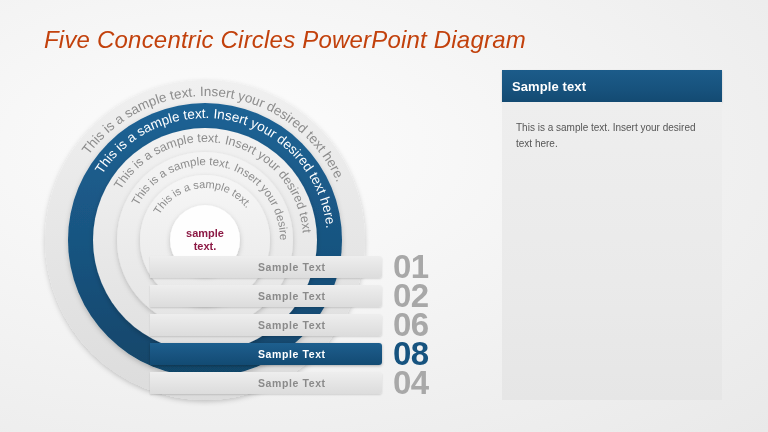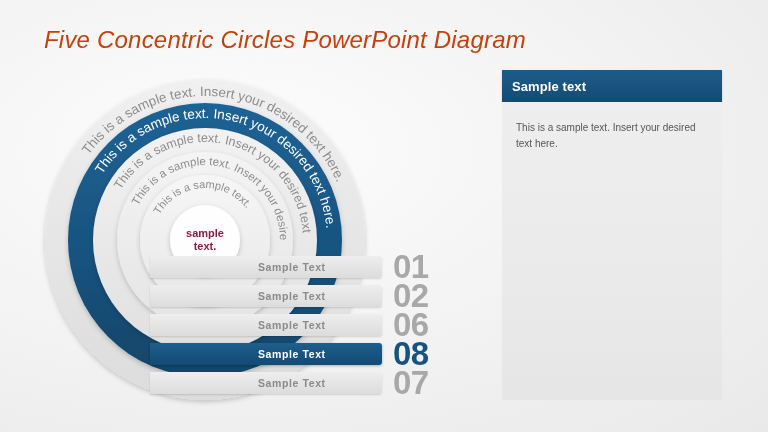--- a/index.html
+++ b/index.html
@@ -161,21 +161,21 @@
       <div class="num">06</div>
     </div>
     <div class="legend-row active" style="top:87px">
       <div class="bar"></div>
       <div class="bar-label">Sample Text</div>
       <div class="num">08</div>
     </div>
     <div class="legend-row" style="top:116px">
       <div class="bar"></div>
       <div class="bar-label">Sample Text</div>
-      <div class="num">07</div>
+      <div class="num">04</div>
     </div>
   </div>
 
   <div class="panel">
     <div class="panel-head">
       <span>Sample text</span>
     </div>
     <div class="panel-body">
       <p>This is a sample text. Insert your desired text here.</p>
     </div>

